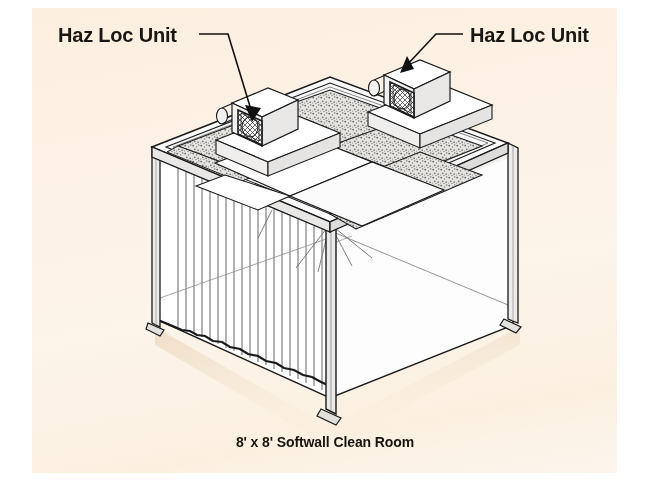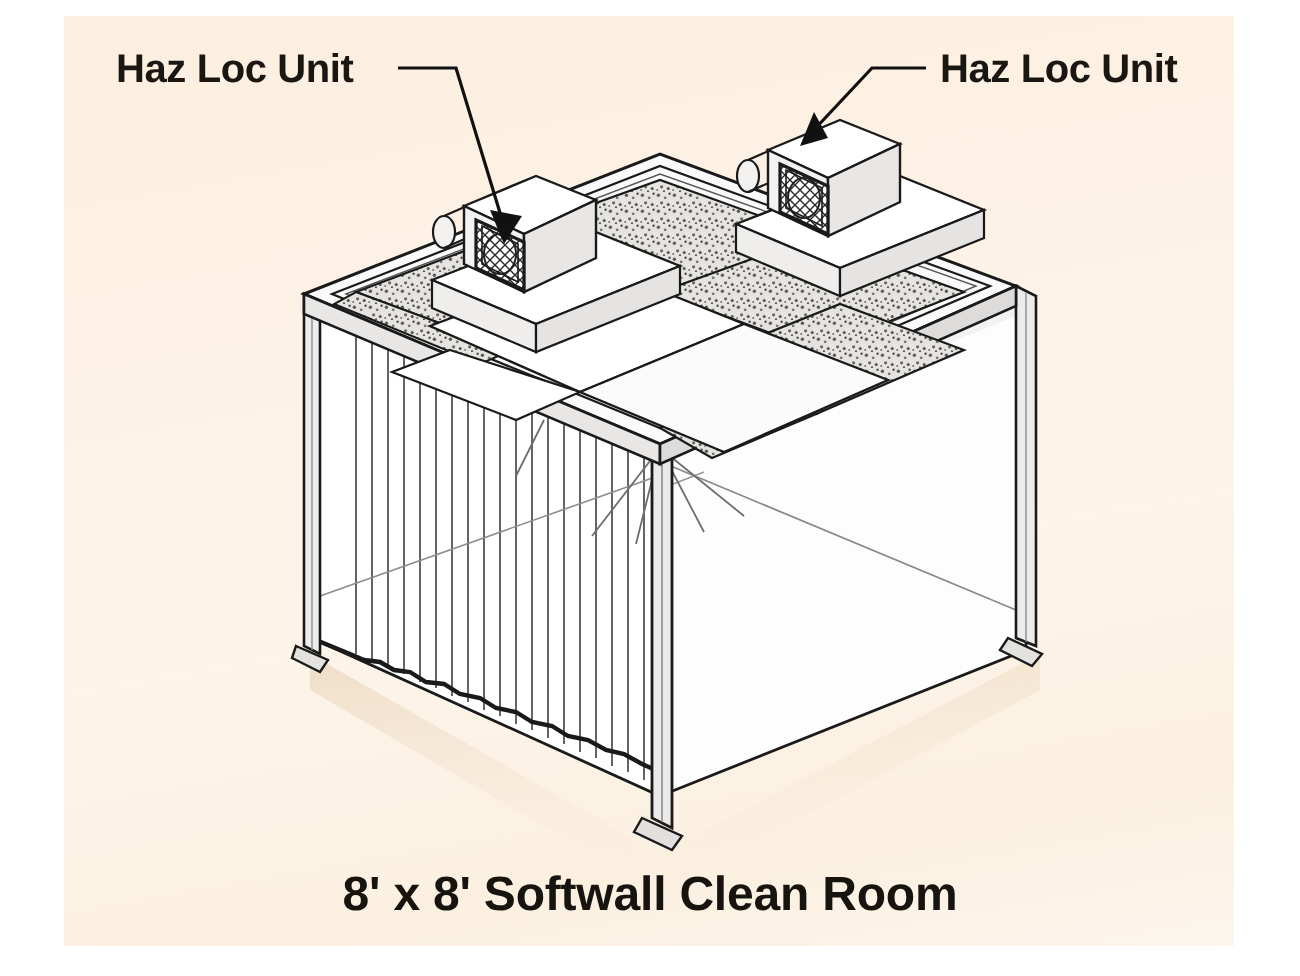--- a/index.html
+++ b/index.html
@@ -5,21 +5,21 @@
   html,body{margin:0;padding:0;background:#ffffff;}
   body{width:650px;height:488px;overflow:hidden;
        font-family:"Liberation Sans","DejaVu Sans",sans-serif;}
   #figure{position:relative;width:650px;height:392px;background:#ffffff;}
   #plate{position:absolute;left:32px;top:8px;width:585px;height:465px;
          background:linear-gradient(170deg,#fcefe0 0%,#fdf2e6 35%,#fdf4ea 60%,#fbf0e0 85%,#fdf6ee 100%);}
   svg.art{position:absolute;left:0;top:0;width:650px;height:488px;}
   .lbl{position:absolute;font-weight:bold;color:#1a1713;white-space:nowrap;}
   #label-left{left:58px;top:24px;font-size:20px;letter-spacing:-0.2px;}
   #label-right{left:470px;top:24px;font-size:20px;letter-spacing:-0.2px;}
-  #caption{left:0;right:0;top:434px;text-align:center;font-size:24px;
+  #caption{left:0;right:0;top:434px;text-align:center;font-size:14px;
            font-weight:bold;color:#17140f;letter-spacing:-0.1px;}
 </style>
 </head>
 <body>
 
 <div id="figure">
 
   <div id="plate"></div>
 
   <svg class="art" viewBox="0 0 650 488">

